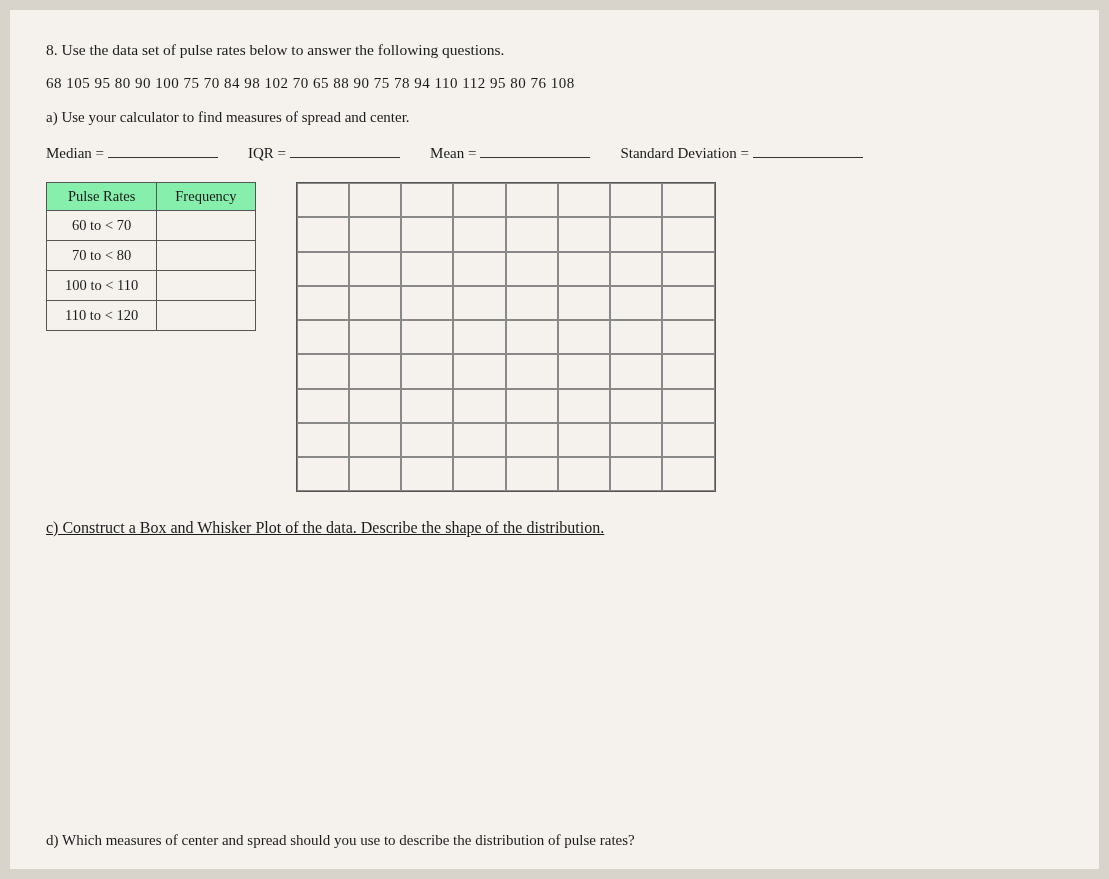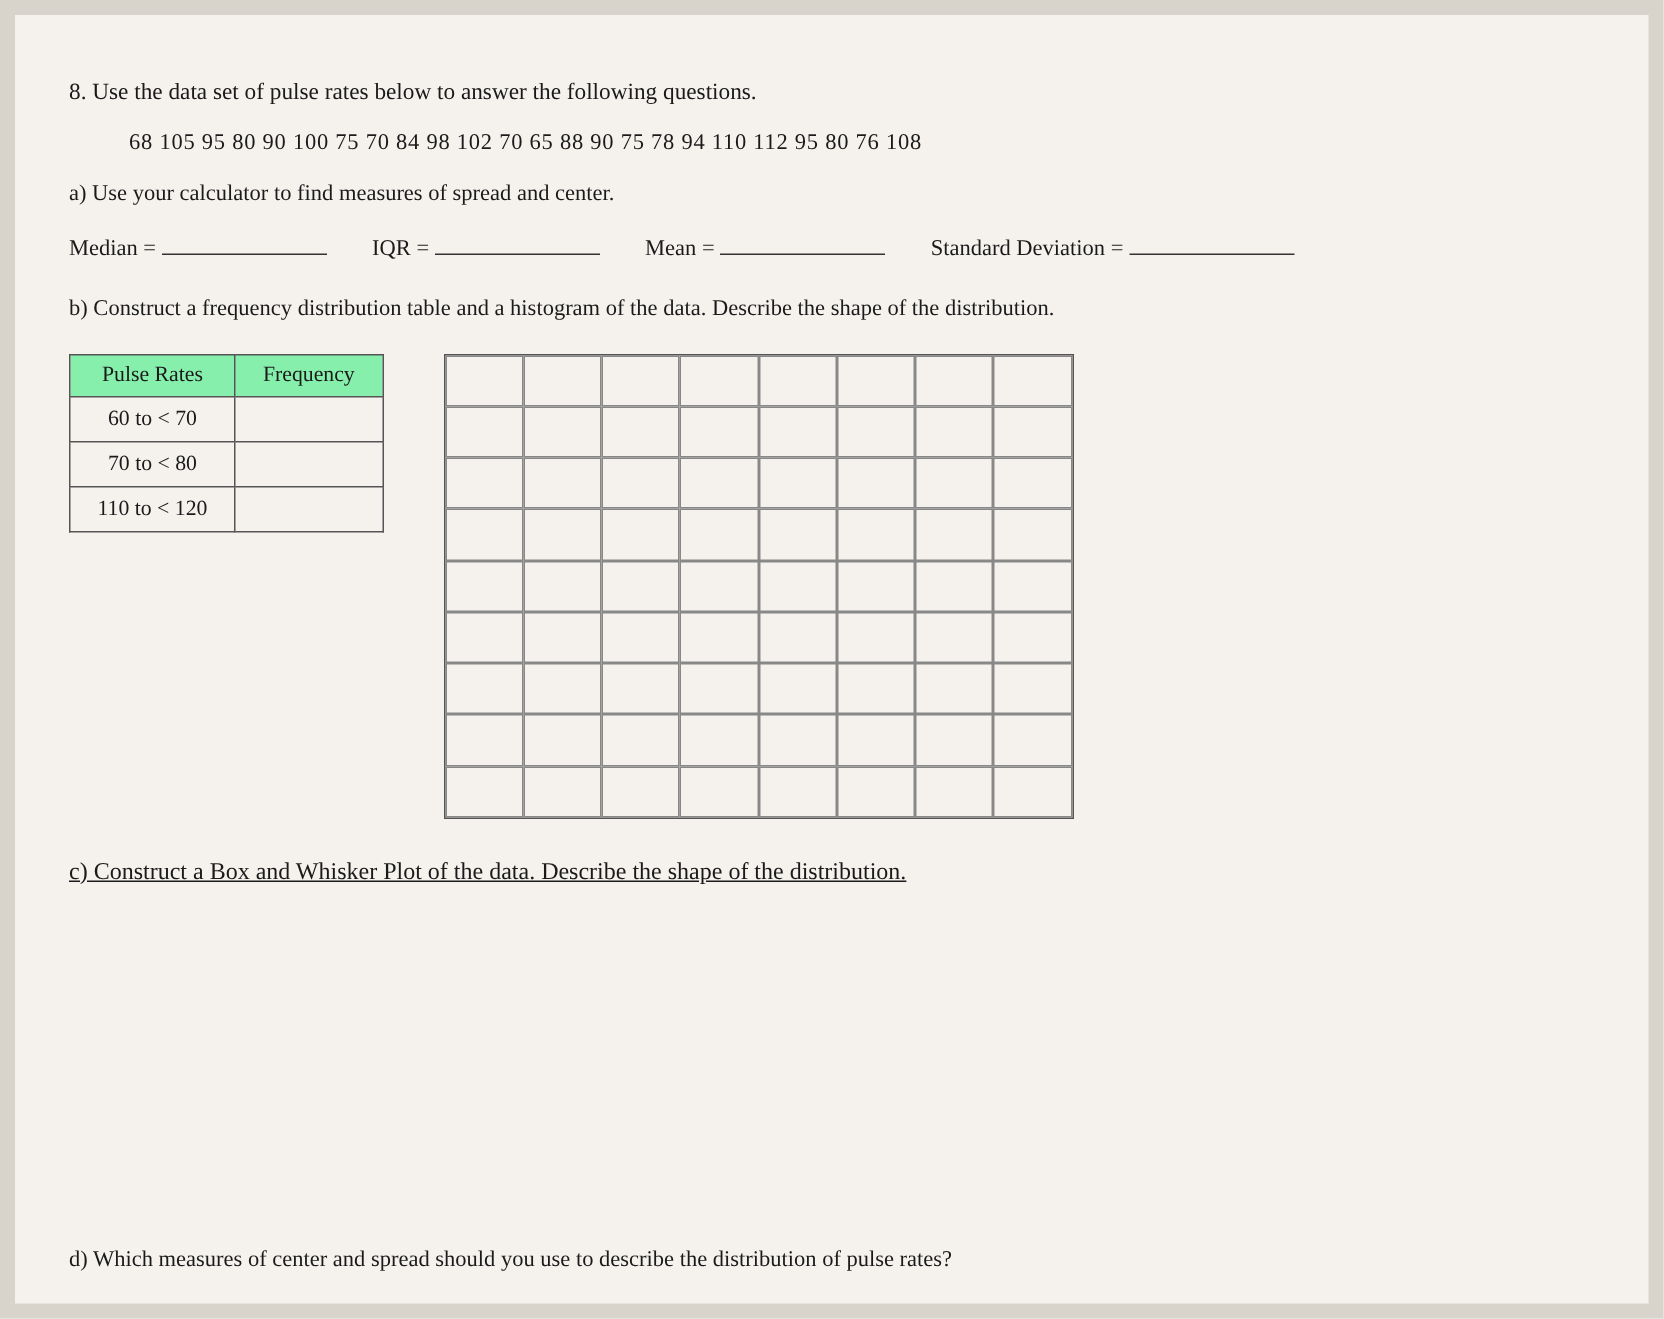--- a/index.html
+++ b/index.html
@@ -17,36 +17,35 @@
       justify-content: center;
       align-items: flex-start;
       min-height: 100vh;
       padding: 10px;
     }
 
     .page {
       background-color: #f5f2ee;
       width: 1089px;
       min-height: 859px;
-      padding: 40px 36px 36px 36px;
+      padding: 28px 36px 36px 36px;
       position: relative;
     }
 
     .question-header {
       font-size: 15.5px;
       margin-bottom: 10px;
       line-height: 1.5;
     }
 
     .data-row {
       font-size: 15px;
       margin-bottom: 14px;
       letter-spacing: 0.5px;
       line-height: 1.6;
-      margin-left: 40px;
     }
 
     .part-a-intro {
       font-size: 15px;
       margin-bottom: 14px;
     }
 
     .measures-row {
       display: flex;
       align-items: baseline;
@@ -173,43 +172,44 @@
     <div class="measure-group">
       <span class="measure-label">Mean =</span>
       <span class="measure-blank"></span>
     </div>
     <div class="measure-group">
       <span class="measure-label">Standard Deviation =</span>
       <span class="measure-blank"></span>
     </div>
   </div>
 
-  <div class="part-b-intro">
-    <span>b) Construct a frequency distribution table and a histogram of the data. Describe the shape of the distribution.</span>
-  </div>
 
   <div class="part-b-content">
 
     <table class="freq-table">
       <thead>
         <tr>
           <th>Pulse Rates</th>
           <th>Frequency</th>
         </tr>
       </thead>
       <tbody id="freq-table-body">
       <tr>
             <td>60 to &lt; 70</td>
             <td></td>
           </tr>
           <tr>
             <td>70 to &lt; 80</td>
             <td></td>
           </tr>
           <tr>
+            <td>100 to &lt; 110</td>
+            <td></td>
+          </tr>
+          <tr>
             <td>110 to &lt; 120</td>
             <td></td>
           </tr>
         </tbody>
     </table>
 
     <div class="grid-area" id="histogram-grid">
     <div class="grid-cell"></div>
         <div class="grid-cell"></div>
         <div class="grid-cell"></div>

